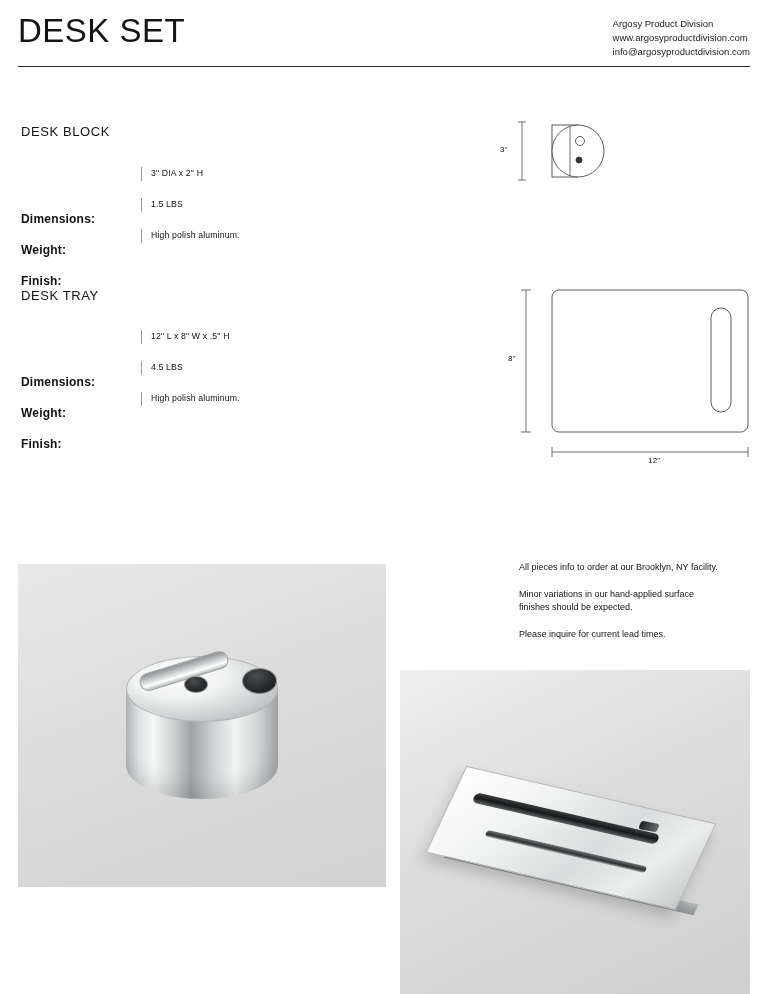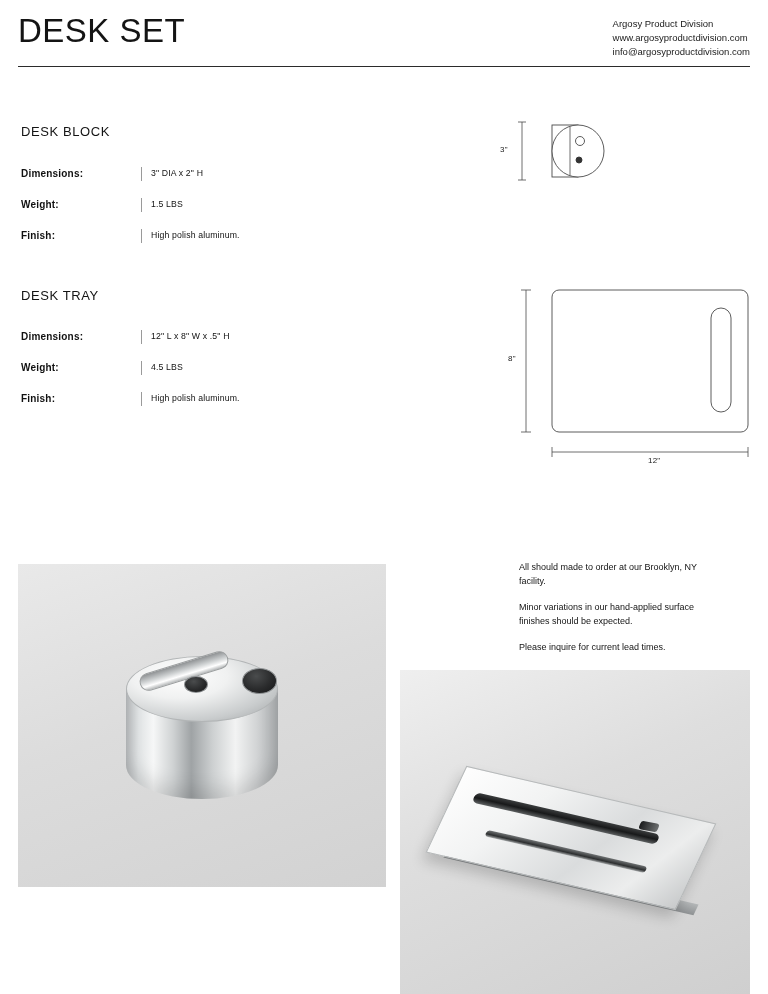--- a/index.html
+++ b/index.html
@@ -67,25 +67,26 @@
   #block-specs { top: 167px; }
   #tray-specs  { top: 330px; }
 
   .spec-row {
     display: flex;
     align-items: flex-start;
     height: 31px;
   }
   .spec-label {
     width: 120px;
-    font-size: 10px;
+    font-size: 12px;
     font-weight: bold;
     letter-spacing: 0.2px;
     padding-top: 1px;
     color: #111;
+    margin-top: 44px;
   }
   .spec-value {
     font-size: 8.7px;
     letter-spacing: 0.15px;
     padding-left: 9px;
     border-left: 1px solid #9a9a9a;
     color: #111;
     min-height: 14px;
     line-height: 13px;
   }
@@ -285,21 +286,21 @@
 
       <rect x="211" y="28" width="20" height="104" rx="10" ry="10" fill="#ffffff" stroke="#4a4a4a" stroke-width="0.9"></rect>
 
       <line x1="52" y1="172" x2="248" y2="172" stroke="#4a4a4a" stroke-width="0.8"></line>
       <line x1="52" y1="167" x2="52" y2="177" stroke="#4a4a4a" stroke-width="0.8"></line>
       <line x1="248" y1="167" x2="248" y2="177" stroke="#4a4a4a" stroke-width="0.8"></line>
     </svg>
   </div>
 
   <div class="notes">
-    <p>All should made to order at our Brooklyn, NY facility.</p>
+    <p>All pieces info to order at our Brooklyn, NY facility.</p>
     <p>Minor variations in our hand-applied surface finishes should be expected.</p>
     <p>Please inquire for current lead times.</p>
   </div>
 
   <div class="photo" id="photo-block">
     <div class="cyl-body"></div>
     <div class="cyl-top"></div>
     <div class="cyl-slot"></div>
     <div class="cyl-hole" id="cyl-hole-small"></div>
     <div class="cyl-hole" id="cyl-hole-large"></div>

